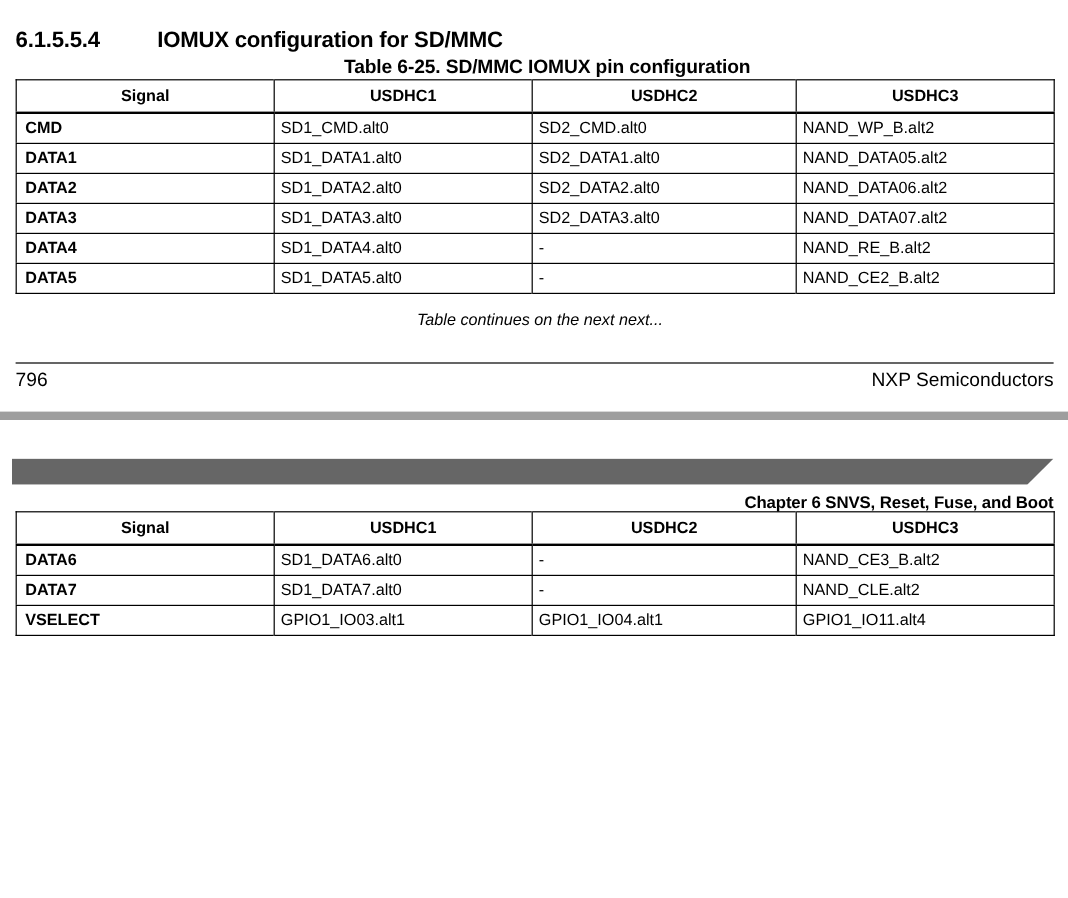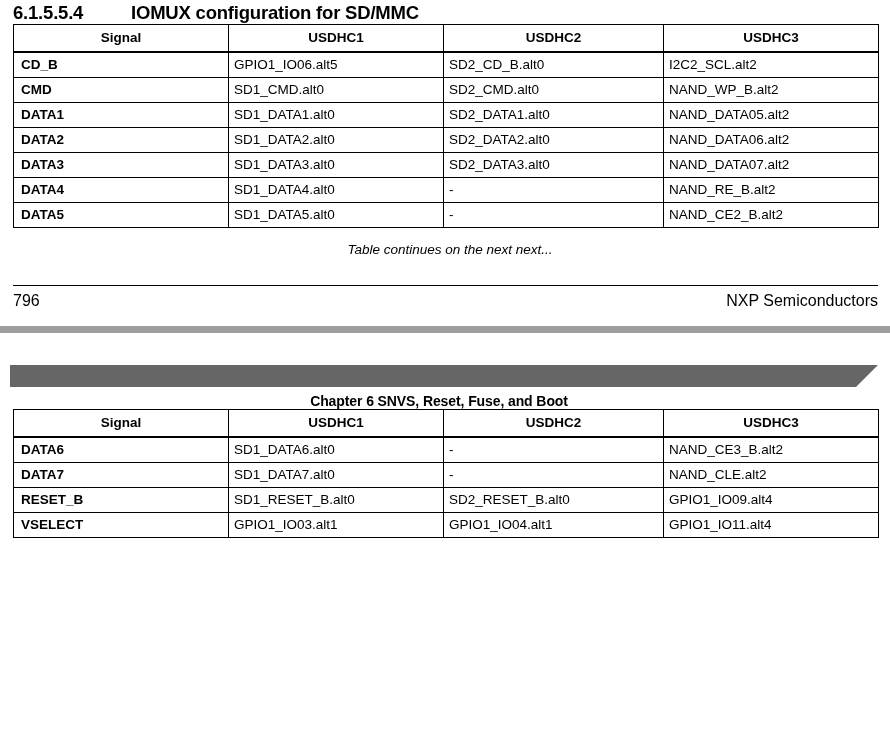--- a/index.html
+++ b/index.html
@@ -15,21 +15,21 @@
     overflow: hidden;
     position: relative;
   }
 
   
   .page1 {
     position: relative;
     padding: 0;
   }
   .section-heading {
-    margin: 2px 0 0 13px;
+    margin: 22px 0 0 13px;
     font-size: 18.5px;
     font-weight: bold;
     letter-spacing: -0.2px;
     white-space: nowrap;
   }
   .section-heading .sec-num {
     display: inline-block;
     min-width: 118px;
   }
   .table-title {
@@ -131,21 +131,21 @@
     position: absolute;
     left: 10px;
     top: 0;
     width: 868px;
     height: 22px;
     background: #666666;
     clip-path: polygon(0 0, 100% 0, calc(100% - 22px) 100%, 0 100%);
   }
 
   .chapter-line {
-    text-align: center;
+    text-align: right;
     font-size: 14px;
     font-weight: bold;
     padding: 6px 12px 0 0;
     letter-spacing: -0.1px;
   }
 
   .table-title2 {
     text-align: center;
     font-size: 17px;
     font-weight: bold;
@@ -156,44 +156,39 @@
 </style>
 </head>
 <body>
 
 <div class="page1">
 
   <div class="section-heading">
     <span class="sec-num">6.1.5.5.4</span><span>IOMUX configuration for SD/MMC</span>
   </div>
 
+  <div class="table-title">Table 6-25.   SD/MMC IOMUX pin configuration</div>
 
   <table class="pin-table">
     <colgroup>
       <col class="c-signal">
         <col class="c-usdhc1">
         <col class="c-usdhc2">
         <col class="c-usdhc3">
     </colgroup>
     <thead>
       <tr>
         <th>Signal</th>
         <th>USDHC1</th>
         <th>USDHC2</th>
         <th>USDHC3</th>
       </tr>
     </thead>
     <tbody>
       <tr>
-        <td class="sig">CD_B</td>
-        <td>GPIO1_IO06.alt5</td>
-        <td>SD2_CD_B.alt0</td>
-        <td>I2C2_SCL.alt2</td>
-      </tr>
-      <tr>
         <td class="sig">CMD</td>
         <td>SD1_CMD.alt0</td>
         <td>SD2_CMD.alt0</td>
         <td>NAND_WP_B.alt2</td>
       </tr>
       <tr>
         <td class="sig">DATA1</td>
         <td>SD1_DATA1.alt0</td>
         <td>SD2_DATA1.alt0</td>
         <td>NAND_DATA05.alt2</td>
@@ -271,26 +266,20 @@
         <td>-</td>
         <td>NAND_CE3_B.alt2</td>
       </tr>
       <tr>
         <td class="sig">DATA7</td>
         <td>SD1_DATA7.alt0</td>
         <td>-</td>
         <td>NAND_CLE.alt2</td>
       </tr>
       <tr>
-        <td class="sig">RESET_B</td>
-        <td>SD1_RESET_B.alt0</td>
-        <td>SD2_RESET_B.alt0</td>
-        <td>GPIO1_IO09.alt4</td>
-      </tr>
-      <tr>
         <td class="sig">VSELECT</td>
         <td>GPIO1_IO03.alt1</td>
         <td>GPIO1_IO04.alt1</td>
         <td>GPIO1_IO11.alt4</td>
       </tr>
     </tbody>
   </table>
 </div>
 
 </body></html>

